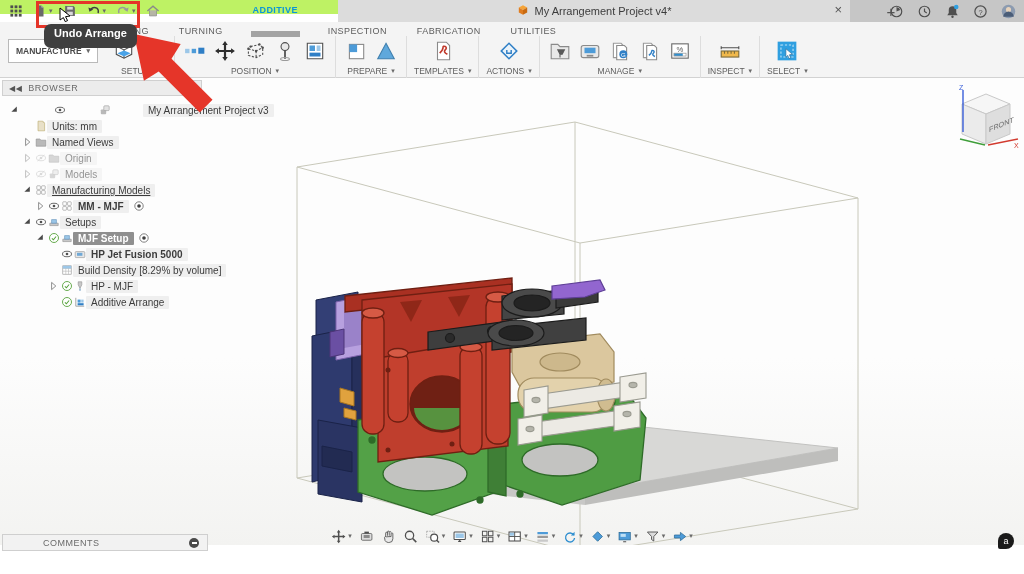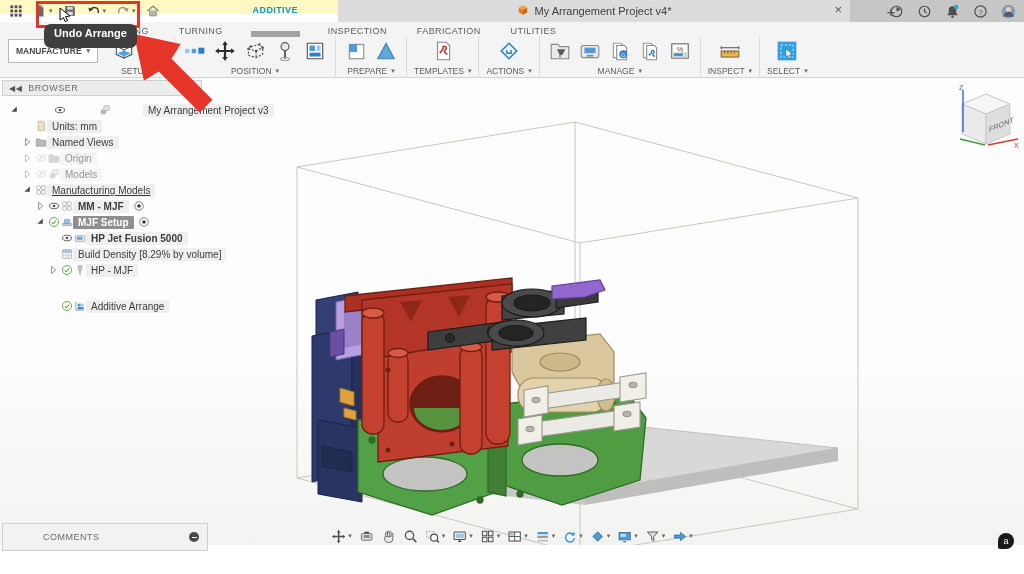--- a/index.html
+++ b/index.html
@@ -1,21 +1,21 @@
 <!DOCTYPE html>
 <html><head>
 <meta charset="utf-8">
 <style>
   * { margin:0; padding:0; box-sizing:border-box; }
   html,body { width:1024px; height:574px; overflow:hidden; }
   body { font-family:"Liberation Sans", sans-serif; background:#fff; position:relative; }
   .app { position:absolute; inset:0; }
 
   
-  .titlebar { position:absolute; left:0; top:0; width:1024px; height:14px; background:#fef9c3; }
+  .titlebar { position:absolute; left:0; top:0; width:1024px; height:14px; background:#bef264; }
   .titlebar-right-bg { position:absolute; left:850px; top:0; width:174px; height:22px; background:#c6c6c6; }
   .qa { position:absolute; left:6px; top:0; height:22px; display:flex; align-items:center; gap:4px; }
   .qa-btn { display:flex; align-items:center; height:20px; padding:0 3px; cursor:pointer; }
   .qa-btn svg { width:14px; height:14px; }
   .caret { font-size:7px; color:#6a6a6a; margin-left:2px; }
   .doc-tab { position:absolute; left:338px; top:0; width:512px; height:22px; background:#dcdcdc;
              display:flex; align-items:center; justify-content:center; gap:6px; font-size:11px; color:#3c3c3c; }
   .doc-tab svg { width:12px; height:12px; }
   .tab-close { position:absolute; right:8px; top:2px; font-size:13px; color:#555; cursor:pointer; }
   .tab-add { position:absolute; left:878px; top:0; width:26px; height:22px; display:flex; align-items:center;
@@ -63,21 +63,21 @@
   .tree-row.dim { opacity:.55; }
   .tree-row.selected .tree-label { background:#8f8f8f; color:#fff; font-weight:bold; }
   .radio-ic { margin-left:4px; }
 
   
   .navbar { position:absolute; left:50%; transform:translateX(-50%); bottom:-3px; height:24px; display:flex; align-items:center; gap:3px; }
   .nav-btn { display:flex; align-items:center; padding:0 2px; cursor:pointer; }
   .nav-btn svg { width:15px; height:15px; }
 
   
-  .comments { position:absolute; left:2px; bottom:-6px; width:206px; height:28px; background:#f2f2f2; border:1px solid #cfcfcf;
+  .comments { position:absolute; left:2px; bottom:-6px; width:206px; height:17px; background:#f2f2f2; border:1px solid #cfcfcf;
               display:flex; align-items:center; padding:0 8px 0 40px; font-size:9px; letter-spacing:.5px; color:#6a6a6a; }
   .comments .bh-dot { margin-left:auto; }
   .chat-bubble { position:absolute; right:10px; bottom:-4px; width:16px; height:16px; background:#1a1a1a; border-radius:50% 50% 50% 2px;
                  color:#fff; font-size:9px; display:flex; align-items:center; justify-content:center; cursor:pointer; }
 
   
   .hl-rect { position:absolute; left:36px; top:1px; width:104px; height:27px; border:3px solid #e53529; z-index:50; pointer-events:none; }
   .tooltip { position:absolute; left:44px; top:24px; background:#3f3f3f; color:#fff; font-size:11px; font-weight:bold;
              padding:3px 10px 9px 10px; border-radius:7px; z-index:60; white-space:nowrap;text-align:right; }
   .arrow-svg { position:absolute; left:118px; top:20px; width:110px; height:110px; z-index:55; pointer-events:none; }
@@ -642,20 +642,40 @@
               </svg>
             </span>
             <span class="tree-label">MM - MJF</span>
             <span class="tw radio-ic">
               <svg viewBox="0 0 20 20">
                 <circle cx="10" cy="10" r="7" fill="#fff" stroke="#6a6a6a" stroke-width="1.4"></circle>
                 <circle cx="10" cy="10" r="3" fill="#3f3f3f"></circle>
               </svg>
             </span>
           </div>
+          <div class="tree-row" style="padding-left: 19px;">
+            <span class="tw">
+              <svg viewBox="0 0 20 20">
+                <path d="M4 13 L13 13 L13 4 Z" fill="#4a4a4a"></path>
+              </svg>
+            </span>
+            <span class="tw">
+              <svg viewBox="0 0 20 20">
+                <ellipse cx="10" cy="10" rx="7.5" ry="4.6" fill="none" stroke="#4f4f4f" stroke-width="1.4"></ellipse>
+                <circle cx="10" cy="10" r="2.2" fill="#4f4f4f"></circle>
+              </svg>
+            </span>
+            <span class="tw">
+              <svg viewBox="0 0 20 20">
+                <path d="M3 12 h14 v4 H3 Z" fill="#c9c9c9" stroke="#8f8f8f"></path>
+                <path d="M6 6 h8 v6 H6 Z" fill="#9cc7e8" stroke="#5f8fb8"></path>
+              </svg>
+            </span>
+            <span class="tree-label">Setups</span>
+          </div>
           <div class="tree-row selected" style="padding-left: 32px;">
             <span class="tw">
               <svg viewBox="0 0 20 20">
                 <path d="M4 13 L13 13 L13 4 Z" fill="#4a4a4a"></path>
               </svg>
             </span>
             <span class="tw">
               <svg viewBox="0 0 20 20">
                 <circle cx="10" cy="10" r="7.5" fill="#fff" stroke="#57a33c" stroke-width="1.5"></circle>
                 <path d="M6.5 10.5 l2.5 2.5 l4.5 -5.5" fill="none" stroke="#57a33c" stroke-width="1.8"></path>
@@ -715,21 +735,21 @@
               </svg>
             </span>
             <span class="tw">
               <svg viewBox="0 0 20 20">
                 <path d="M7 3 h6 v5 l-3 6 l-3 -6 Z" fill="#c9c9c9" stroke="#8f8f8f"></path>
                 <path d="M10 14 v4" stroke="#5f8fb8" stroke-width="1.8"></path>
               </svg>
             </span>
             <span class="tree-label">HP - MJF</span>
           </div>
-          <div class="tree-row" style="padding-left: 45px; margin-top: 20px;">
+          <div class="tree-row" style="padding-left: 45px;">
             <span class="tw"></span>
             <span class="tw">
               <svg viewBox="0 0 20 20">
                 <circle cx="10" cy="10" r="7.5" fill="#fff" stroke="#57a33c" stroke-width="1.5"></circle>
                 <path d="M6.5 10.5 l2.5 2.5 l4.5 -5.5" fill="none" stroke="#57a33c" stroke-width="1.8"></path>
               </svg>
             </span>
             <span class="tw">
               <svg viewBox="0 0 20 20">
                 <path d="M3 3 v14 h14" fill="none" stroke="#8f8f8f" stroke-width="1.3"></path>

